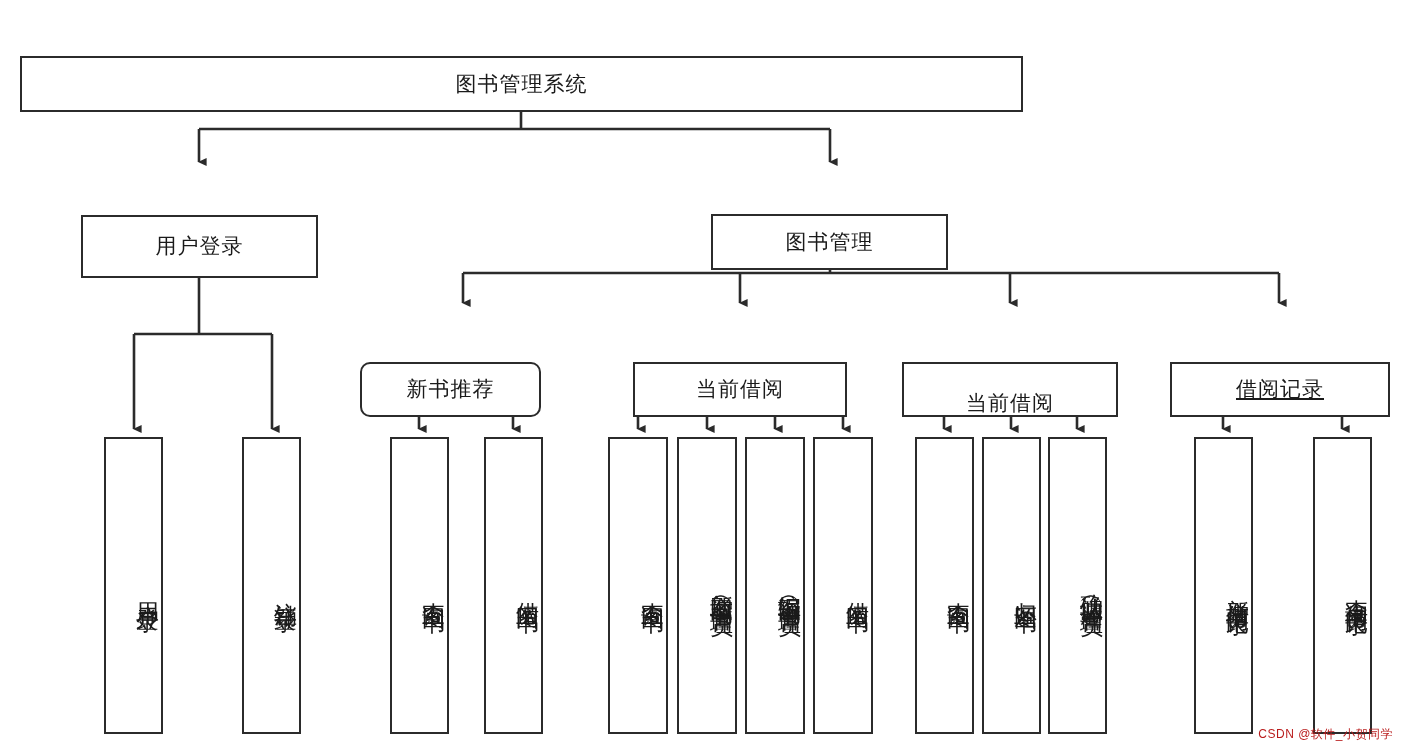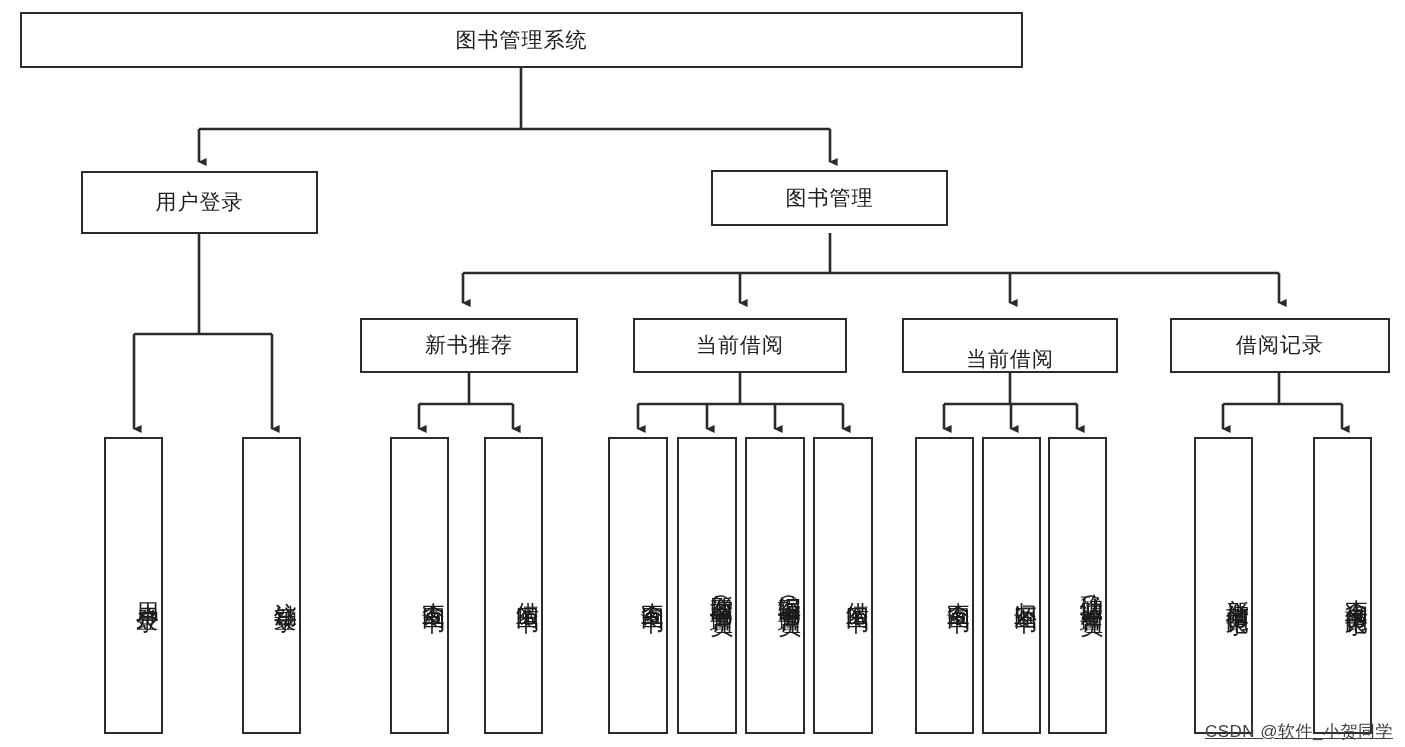--- a/index.html
+++ b/index.html
@@ -32,44 +32,44 @@
     background: #ffffff;
     display: flex;
     align-items: center;
     justify-content: center;
     color: #1a1a1a;
     line-height: 1.15;
   }
   .node.horiz {
     font-size: 21px;
     letter-spacing: 1px;
+    margin-top: 44px;
   }
   .node.vert {
     writing-mode: vertical-rl;
     text-orientation: upright;
     font-size: 23px;
     letter-spacing: 3px;
     padding-top: 8px;
     align-items: flex-start;
     justify-content: center;
     white-space: nowrap;
   }
   .node.vert .label {
     writing-mode: vertical-rl;
     text-orientation: upright;
   }
   #watermark {
     position: absolute;
     right: 12px;
     bottom: 4px;
-    font-size: 17px;
-    color: #404040;
+    font-size: 12px;
+    color: #b91c1c;
     letter-spacing: 0.5px;
     white-space: nowrap;
-    text-decoration: underline;
   }
 </style>
 </head>
 <body>
 
 <div id="stage">
 
   <svg class="wires" viewBox="0 0 1405 747" xmlns="http://www.w3.org/2000/svg">
     <defs>
       <marker id="arw" markerWidth="9" markerHeight="9" refX="4.5" refY="7.6" orient="auto" markerUnits="userSpaceOnUse">
@@ -126,33 +126,33 @@
   </div>
 
   <div class="node horiz" style="left:81px; top:171px; width:237px; height:63px;">
     <span class="label">用户登录</span>
   </div>
 
   <div class="node horiz" style="left:711px; top:170px; width:237px; height:56px;">
     <span class="label">图书管理</span>
   </div>
 
-  <div class="node horiz" style="left:360px; top:318px; width:218px; height:55px;">
+  <div class="node horiz" style="left:360px; top:318px; width:181px; height:55px;border-radius:10px;">
     <span class="label">新书推荐</span>
   </div>
 
   <div class="node horiz" style="left:633px; top:318px; width:214px; height:55px;">
     <span class="label">当前借阅</span>
   </div>
 
   <div class="node horiz" style="left:902px; top:318px; width:216px; height:55px;align-items:flex-end;">
     <span class="label">当前借阅</span>
   </div>
 
-  <div class="node horiz" style="left:1170px; top:318px; width:220px; height:55px;">
+  <div class="node horiz" style="left:1170px; top:318px; width:220px; height:55px;text-decoration:underline;">
     <span class="label">借阅记录</span>
   </div>
 
   <div class="node vert" style="left:104px; top:437px; width:59px; height:297px;">
     <span class="label">用户登录</span>
   </div>
 
   <div class="node vert" style="left:242px; top:437px; width:59px; height:297px;">
     <span class="label">注销登录</span>
   </div>

